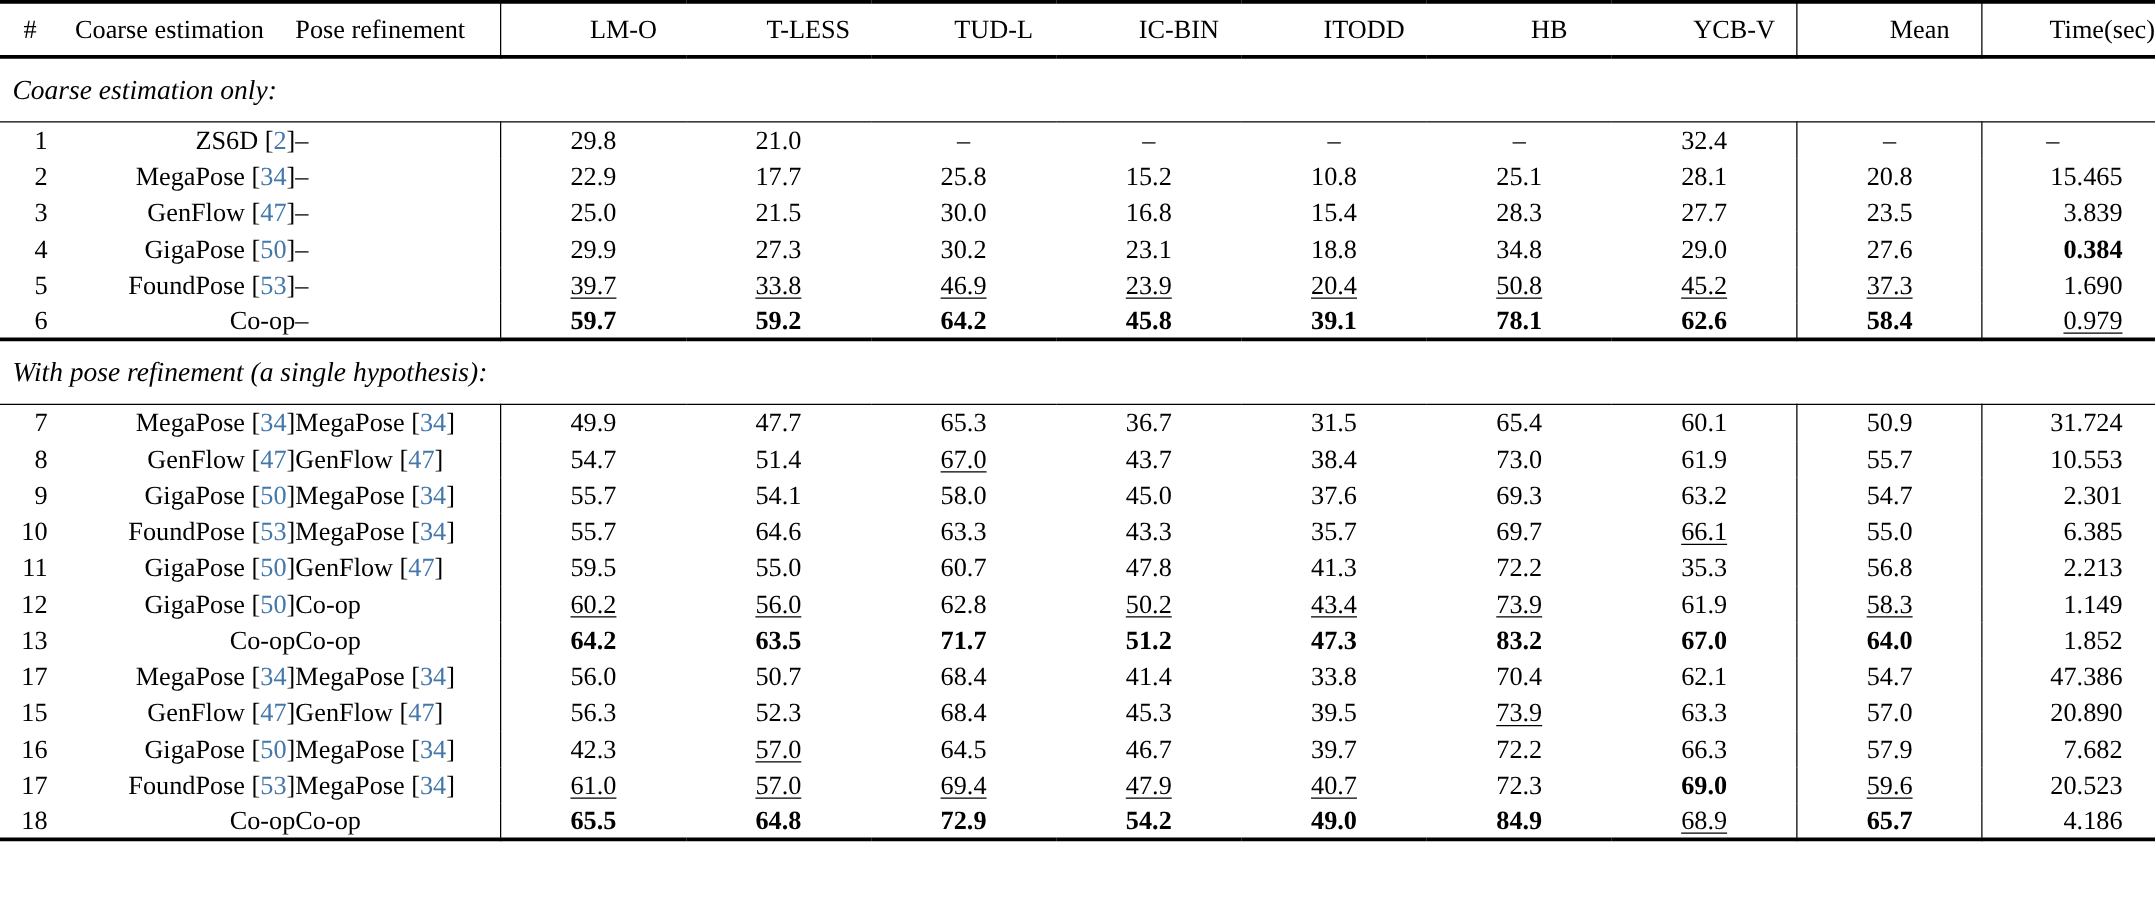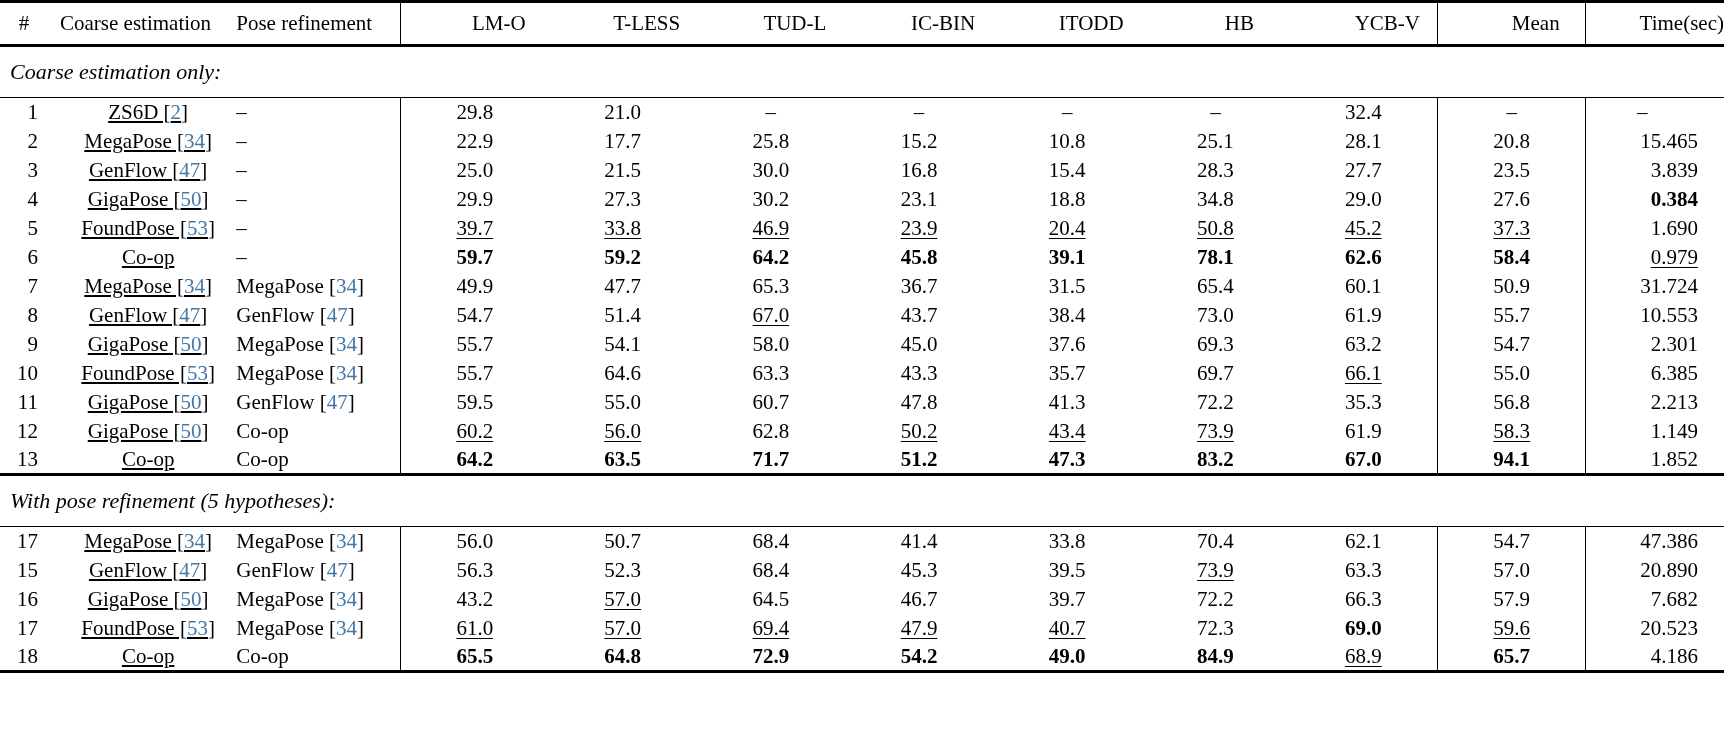--- a/index.html
+++ b/index.html
@@ -11,21 +11,21 @@
   th.c-num{text-align:center;}
   th.c-coarse{text-align:left;padding-left:12px;}
   th.c-refine{text-align:left;margin-left:17px;}
   th.c-val,th.c-mean,th.c-time{text-align:center;padding-left:48px;}
   .vl{border-left:1.6px solid #000;}
   tr.section-row{height:52px;}
   tr.section-row td{border-top:3px solid #000;border-bottom:1.5px solid #000;
       font-style:italic;text-align:left;padding-left:10px;font-size:22px;}
   tr.data-row{height:29px;}
   td.c-num{text-align:right;padding-right:10px;}
-  td.c-coarse{text-align:center;padding-left:12px;text-decoration:underline;}
+  td.c-coarse{text-align:right;padding-left:12px;}
   td.c-refine{text-align:left;}
   td.c-val{text-align:center;}
   td.c-mean{text-align:center;}
   td.c-time{text-align:right;padding-right:26px;}
   .cite{color:var(--cite-color,#4477aa);}
   .b{font-weight:bold;text-align:center;}
   .u{text-decoration:underline;text-underline-offset:3px;text-decoration-thickness:1.3px;}
 </style>
 </head>
 <body>
@@ -142,20 +142,23 @@
         <td class="c-val vl"><span class="b">59.7</span></td>
         <td class="c-val"><span class="b">59.2</span></td>
         <td class="c-val"><span class="b">64.2</span></td>
         <td class="c-val"><span class="b">45.8</span></td>
         <td class="c-val"><span class="b">39.1</span></td>
         <td class="c-val"><span class="b">78.1</span></td>
         <td class="c-val"><span class="b">62.6</span></td>
         <td class="c-mean vl"><span class="b">58.4</span></td>
         <td class="c-time vl"><span class="u">0.979</span></td>
       </tr>
+      <tr class="section-row">
+        <td colspan="12">With pose refinement (a single hypothesis):</td>
+      </tr>
       <tr class="data-row">
         <td class="c-num">7</td>
         <td class="c-coarse">MegaPose [<span class="cite">34</span>]</td>
         <td class="c-refine">MegaPose [<span class="cite">34</span>]</td>
         <td class="c-val vl"><span>49.9</span></td>
         <td class="c-val"><span>47.7</span></td>
         <td class="c-val"><span>65.3</span></td>
         <td class="c-val"><span>36.7</span></td>
         <td class="c-val"><span>31.5</span></td>
         <td class="c-val"><span>65.4</span></td>
@@ -237,25 +240,22 @@
         <td class="c-num">13</td>
         <td class="c-coarse">Co-op</td>
         <td class="c-refine">Co-op</td>
         <td class="c-val vl"><span class="b">64.2</span></td>
         <td class="c-val"><span class="b">63.5</span></td>
         <td class="c-val"><span class="b">71.7</span></td>
         <td class="c-val"><span class="b">51.2</span></td>
         <td class="c-val"><span class="b">47.3</span></td>
         <td class="c-val"><span class="b">83.2</span></td>
         <td class="c-val"><span class="b">67.0</span></td>
-        <td class="c-mean vl"><span class="b">94.1</span></td>
+        <td class="c-mean vl"><span class="b">64.0</span></td>
         <td class="c-time vl"><span>1.852</span></td>
-      </tr>
-      <tr class="section-row">
-        <td colspan="12">With pose refinement (5 hypotheses):</td>
       </tr>
       <tr class="data-row">
         <td class="c-num">17</td>
         <td class="c-coarse">MegaPose [<span class="cite">34</span>]</td>
         <td class="c-refine">MegaPose [<span class="cite">34</span>]</td>
         <td class="c-val vl"><span>56.0</span></td>
         <td class="c-val"><span>50.7</span></td>
         <td class="c-val"><span>68.4</span></td>
         <td class="c-val"><span>41.4</span></td>
         <td class="c-val"><span>33.8</span></td>
@@ -275,21 +275,21 @@
         <td class="c-val"><span>39.5</span></td>
         <td class="c-val"><span class="u">73.9</span></td>
         <td class="c-val"><span>63.3</span></td>
         <td class="c-mean vl"><span>57.0</span></td>
         <td class="c-time vl"><span>20.890</span></td>
       </tr>
       <tr class="data-row">
         <td class="c-num">16</td>
         <td class="c-coarse">GigaPose [<span class="cite">50</span>]</td>
         <td class="c-refine">MegaPose [<span class="cite">34</span>]</td>
-        <td class="c-val vl"><span>43.2</span></td>
+        <td class="c-val vl"><span>42.3</span></td>
         <td class="c-val"><span class="u">57.0</span></td>
         <td class="c-val"><span>64.5</span></td>
         <td class="c-val"><span>46.7</span></td>
         <td class="c-val"><span>39.7</span></td>
         <td class="c-val"><span>72.2</span></td>
         <td class="c-val"><span>66.3</span></td>
         <td class="c-mean vl"><span>57.9</span></td>
         <td class="c-time vl"><span>7.682</span></td>
       </tr>
       <tr class="data-row">

